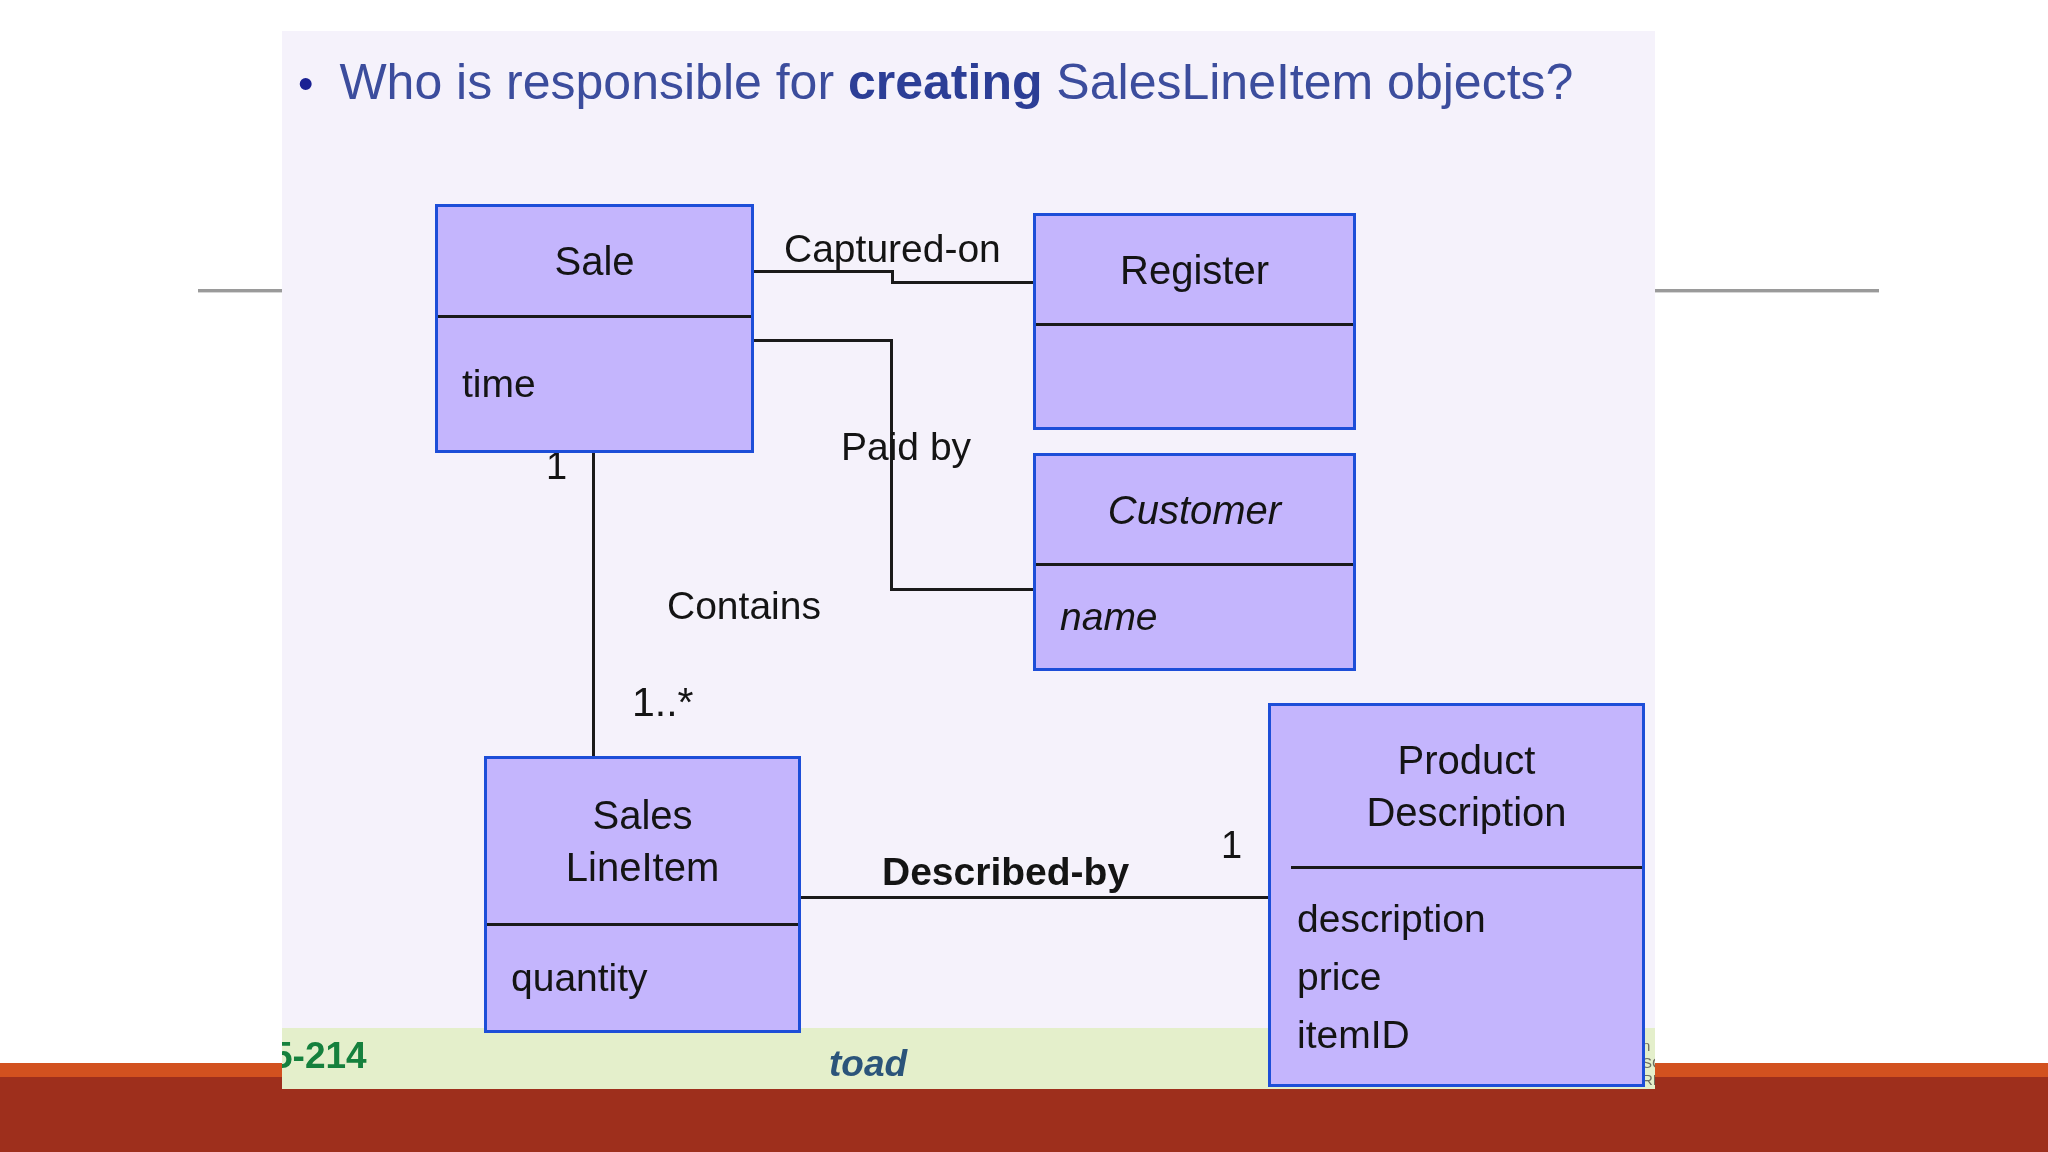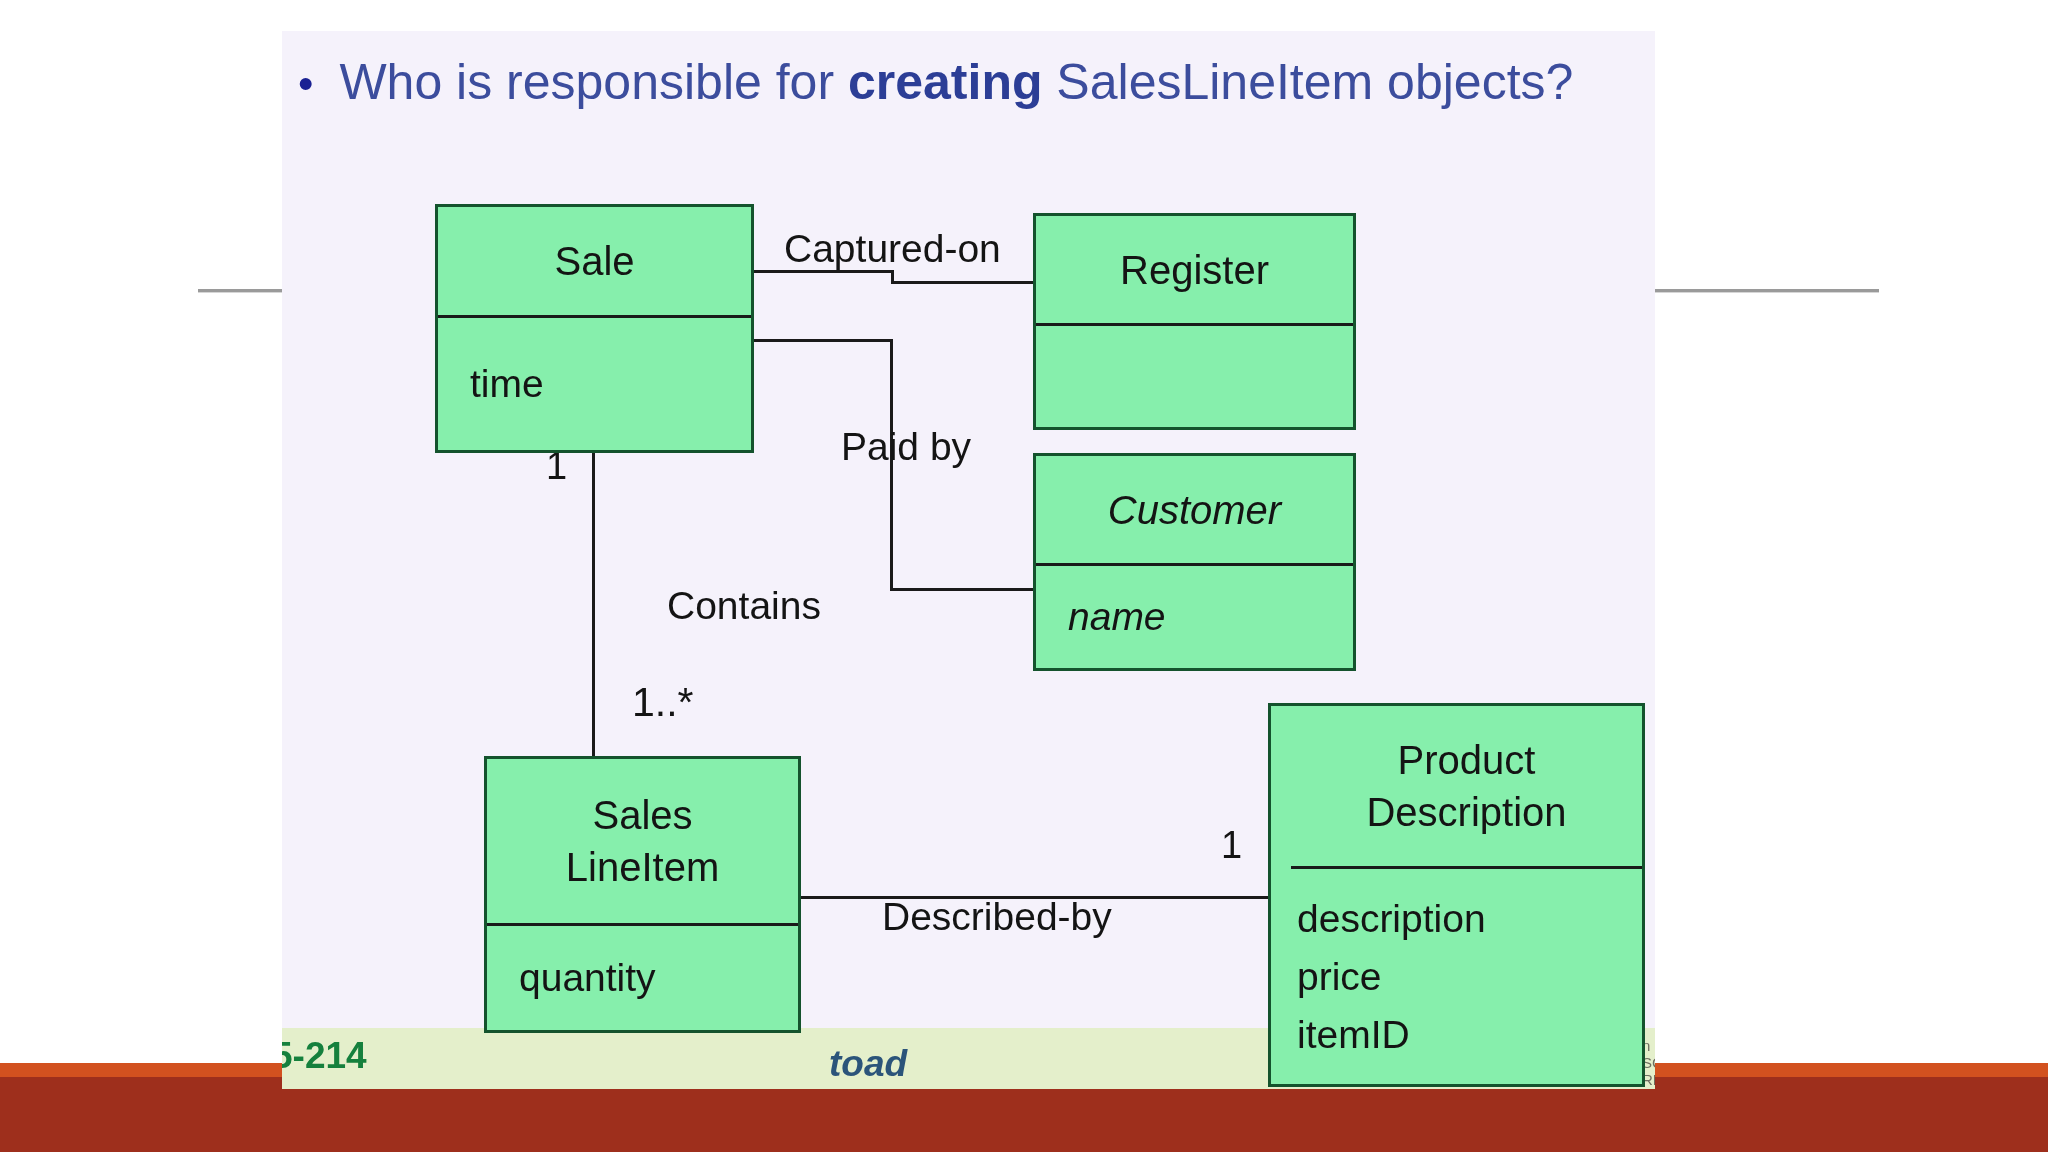--- a/index.html
+++ b/index.html
@@ -43,22 +43,22 @@
     font-size: 50px;
     color: #3c4d9d;
     white-space: nowrap;
   }
   .title-bullet { color: #1a2193; font-size: 44px; margin: 6px 26px 0 0; }
   .title-bold { font-weight: bold; color: #2c3e96; }
 
   
   .uml-box {
     position: absolute;
-    background: #86efac;
-    border: 3px solid #14532d;
+    background: #c4b5fd;
+    border: 3px solid #1d4ed8;
     box-sizing: border-box;
     display: flex;
     flex-direction: column;
   }
   .uml-header {
     border-bottom: 3px solid #1a1a1a;
     box-sizing: border-box;
     display: flex;
     flex-direction: column;
     align-items: center;
@@ -67,21 +67,21 @@
     line-height: 52px;
     text-align: center;
   }
   .uml-attrs {
     flex: 1;
     display: flex;
     flex-direction: column;
     justify-content: center;
     font-size: 39px;
     line-height: 58px;
-    padding-left: 32px;
+    padding-left: 24px;
   }
 
   
   .hline { position: absolute; height: 3px; background: #1a1a1a; }
   .vline { position: absolute; width: 3px; background: #1a1a1a; }
 
   .assoc-label { position: absolute; font-size: 39px; color: #141414; white-space: nowrap; }
   .mult { position: absolute; font-size: 38px; color: #141414; white-space: nowrap; }
   .mult-big-star { position: absolute; font-size: 62px; line-height: 1; color: #141414; }
 
@@ -155,21 +155,21 @@
     <div class="vline" style="left:608px; top:308px; height:252px;"></div>
     <div class="hline" style="left:608px; top:557px; width:146px;"></div>
 
     <div class="vline" style="left:310px; top:391px; height:336px;"></div>
 
     <div class="hline" style="left:471px; top:865px; width:518px;"></div>
 
     <div class="assoc-label" style="left:502px; top:196px;">Captured-on</div>
     <div class="assoc-label" style="left:559px; top:394px;">Paid by</div>
     <div class="assoc-label" style="left:385px; top:519px;margin-top:34px;">Contains</div>
-    <div class="assoc-label" style="left:600px; top:864px;">Described-by</div>
+    <div class="assoc-label" style="left:600px; top:819px;font-weight:bold;">Described-by</div>
 
     <div class="mult" style="left:264px; top:414px;">1</div>
     <div class="mult" style="left:350px; top:648px; font-size:41px;">1..*</div>
     <div class="mult-big-star" style="left:479px; top:790px;">*</div>
     <div class="mult" style="left:939px; top:793px;">1</div>
 
     <div class="uml-box" style="left:153px; top:173px; width:319px; height:249px;">
       <div class="uml-header" style="height:111px;">
         <div>Sale</div>
       </div>

